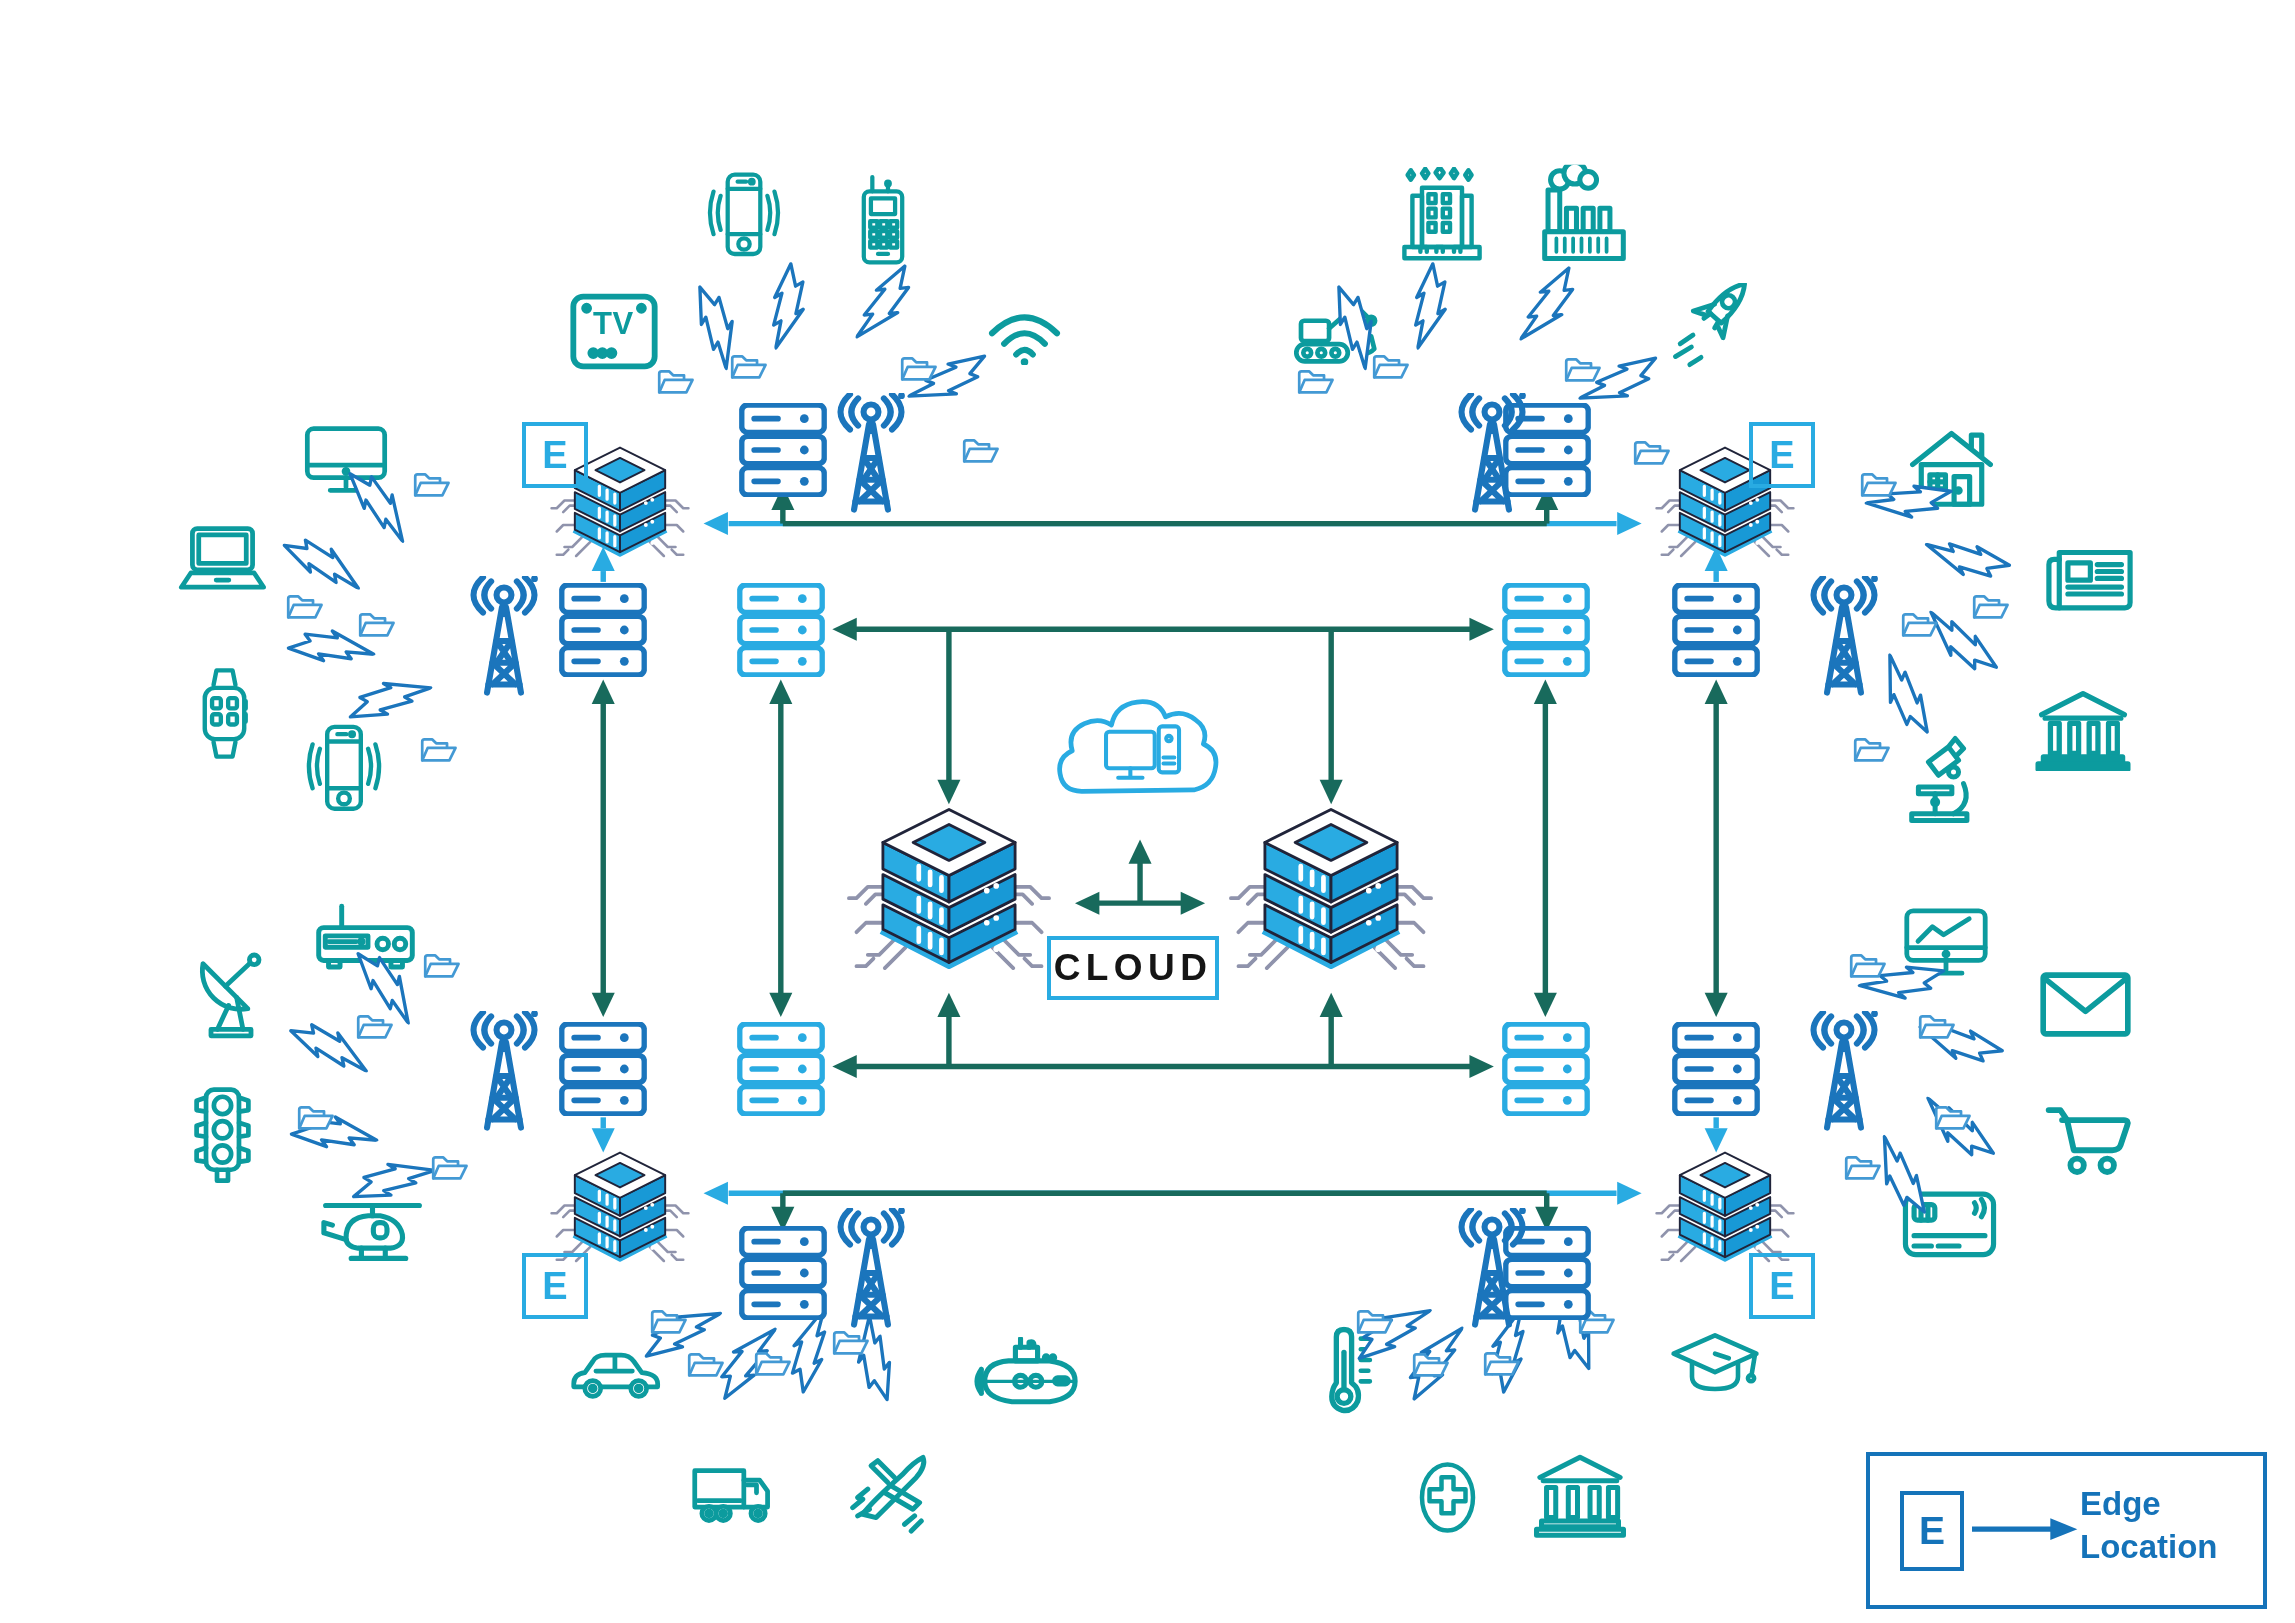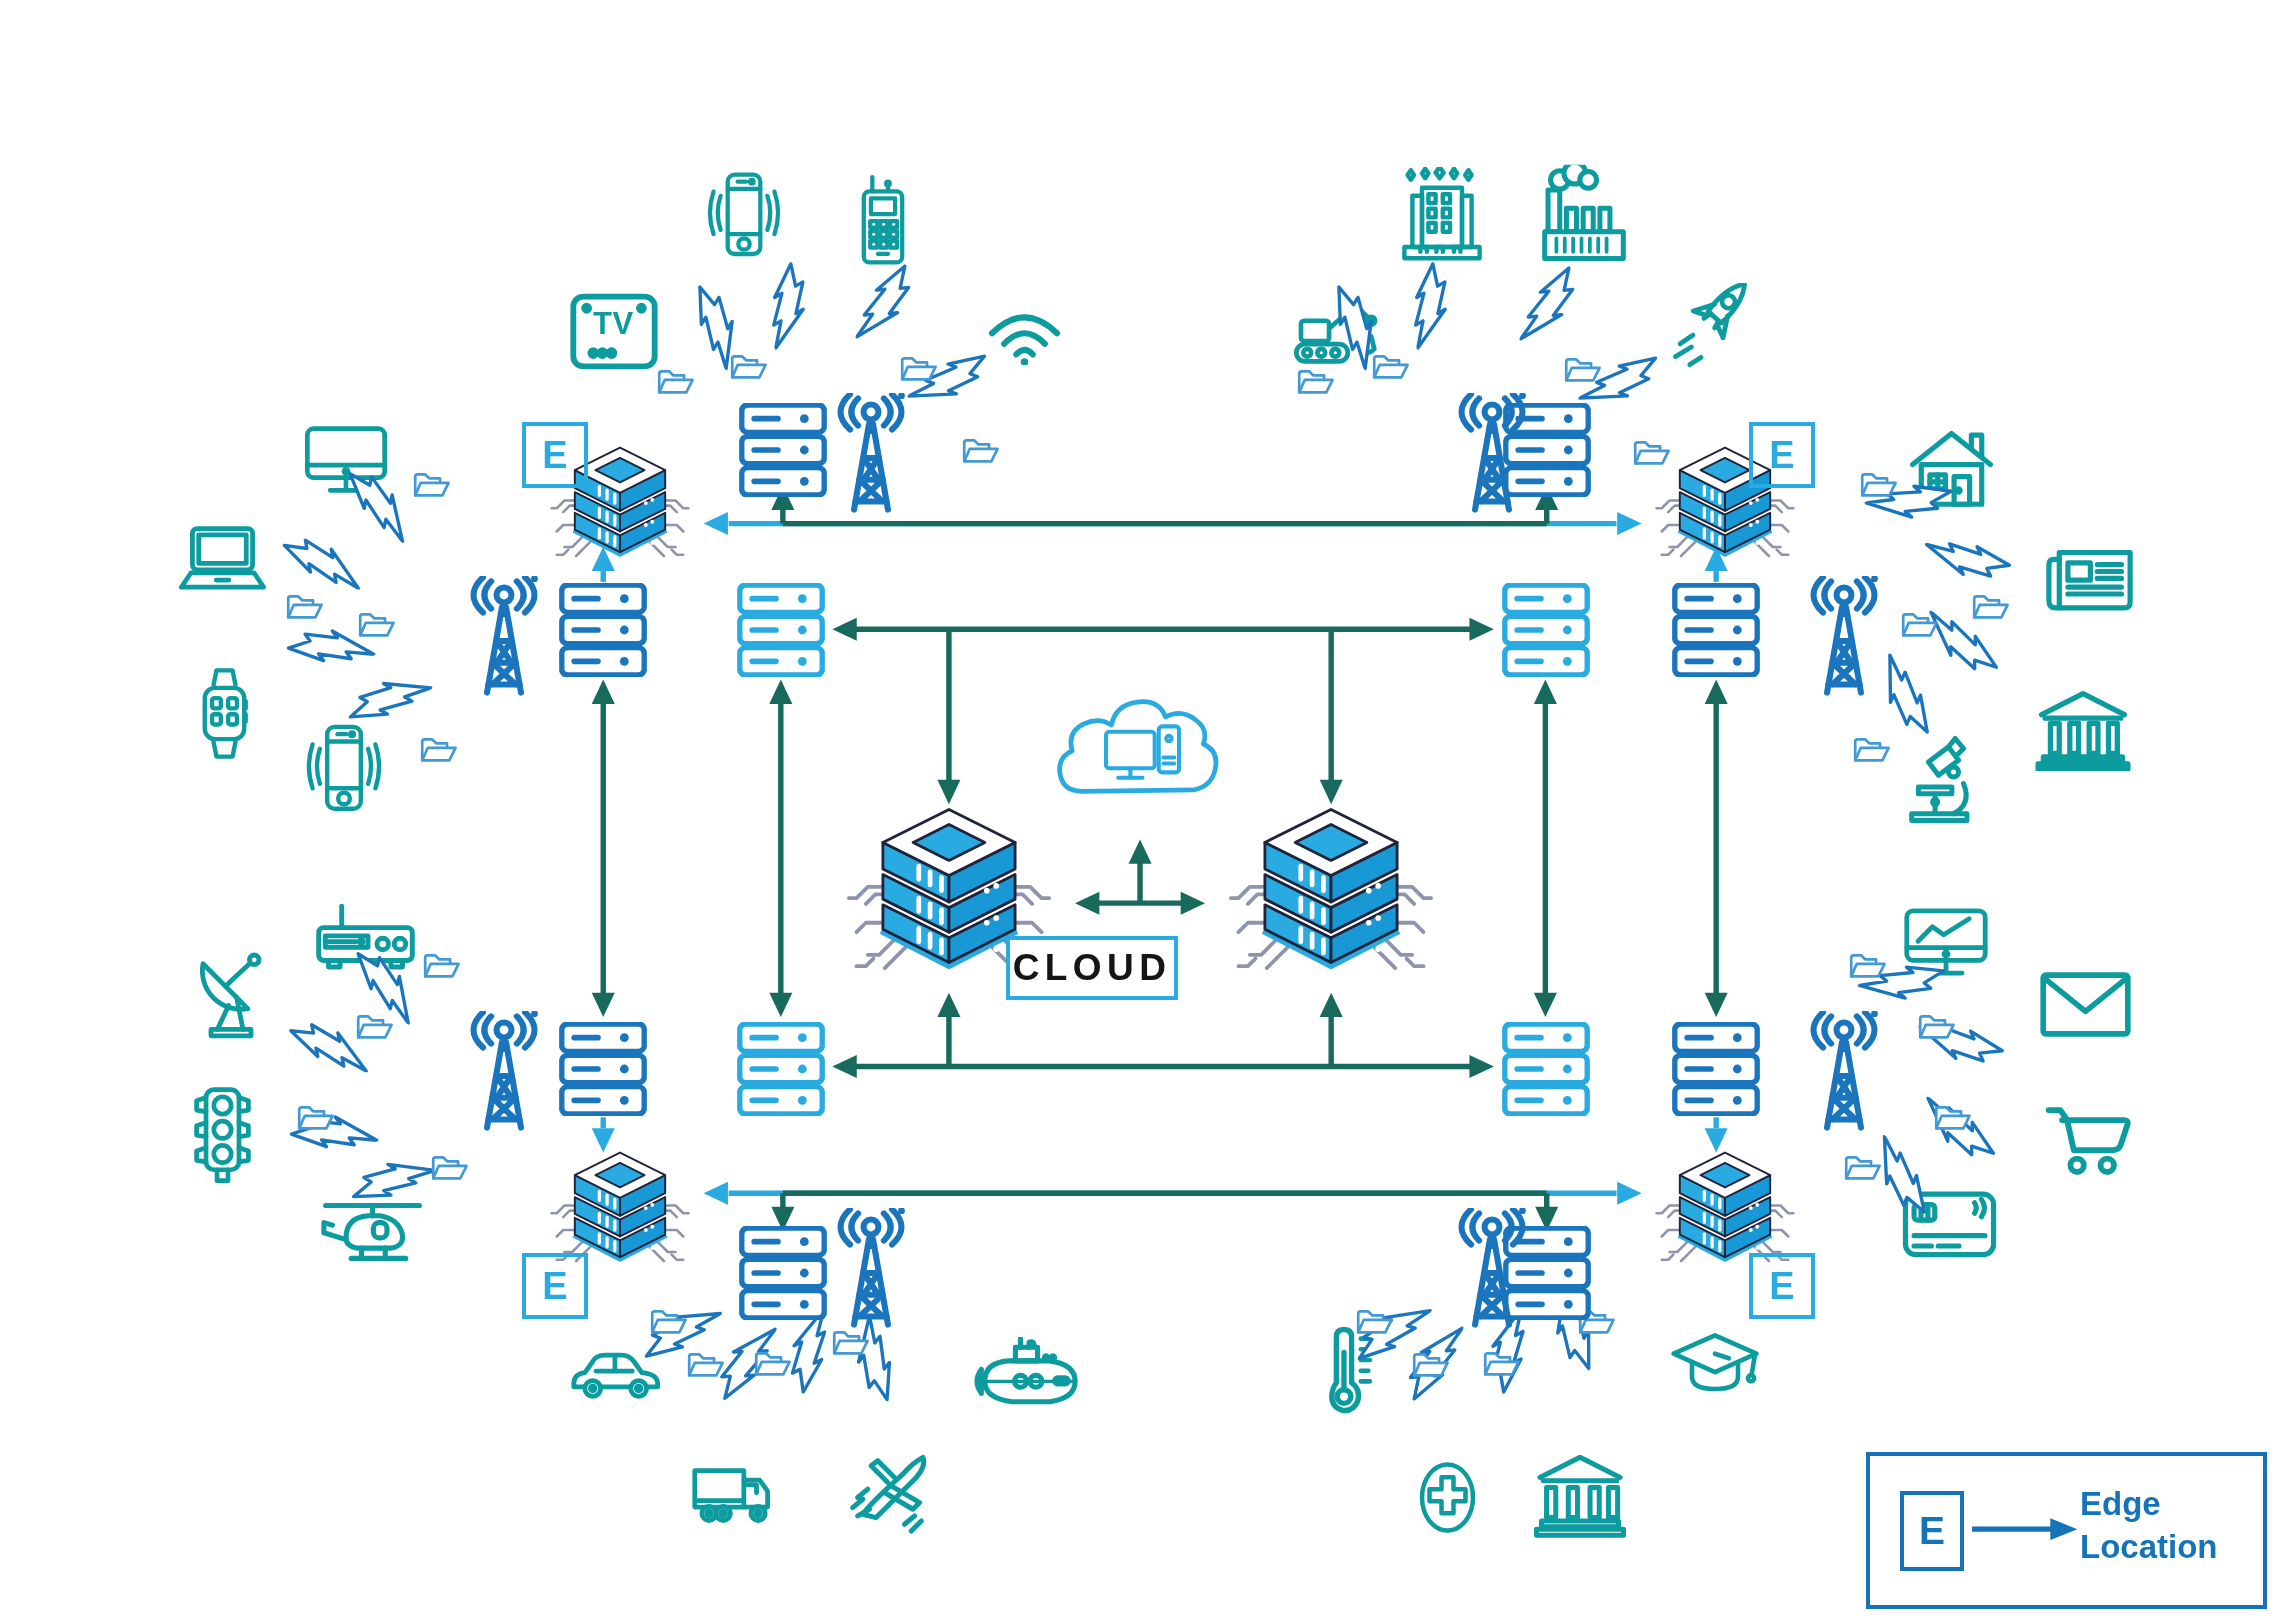--- a/index.html
+++ b/index.html
@@ -3,21 +3,21 @@
 <meta charset="utf-8">
 <style>
   html,body{margin:0;padding:0;background:#fff;}
   #canvas{position:relative;width:2295px;height:1624px;background:#fff;overflow:hidden;
           font-family:"Liberation Sans","DejaVu Sans",sans-serif;}
   .icon{position:absolute;}
   .icon svg{width:100%;height:100%;display:block;overflow:visible;}
   #wires{position:absolute;left:0;top:0;}
   .ebox{position:absolute;width:58px;height:58px;border:4.7px solid #29abe2;display:flex;
         align-items:center;justify-content:center;font-weight:bold;font-size:38px;color:#29abe2;}
-  #cloud-label{position:absolute;left:1006px;top:936px;width:164px;height:56px;border:4.7px solid #29abe2;
+  #cloud-label{position:absolute;left:1047px;top:936px;width:164px;height:56px;border:4.7px solid #29abe2;
         display:flex;align-items:center;justify-content:center;font-size:37px;font-weight:bold;
         color:#151515;letter-spacing:5.4px;background:#fff;}
   #tv-label{position:absolute;left:569px;top:306px;width:89px;text-align:center;font-size:31px;
         font-weight:bold;color:#0c9b9e;letter-spacing:0.7px;}
   #legend{position:absolute;left:1866px;top:1452px;width:393px;height:149px;border:4.7px solid #1573b9;
         background:#fff;}
   #legend .lbox{position:absolute;left:30px;top:35px;width:56px;height:72px;border:4.7px solid #1573b9;
         display:flex;align-items:center;justify-content:center;font-size:39px;font-weight:bold;color:#1573b9;}
   #legend .ltext{position:absolute;left:210px;top:27px;font-size:33px;font-weight:bold;color:#1573b9;line-height:1.3;}
   #legend svg{position:absolute;left:102px;top:0;width:108px;height:149px;overflow:visible;}

